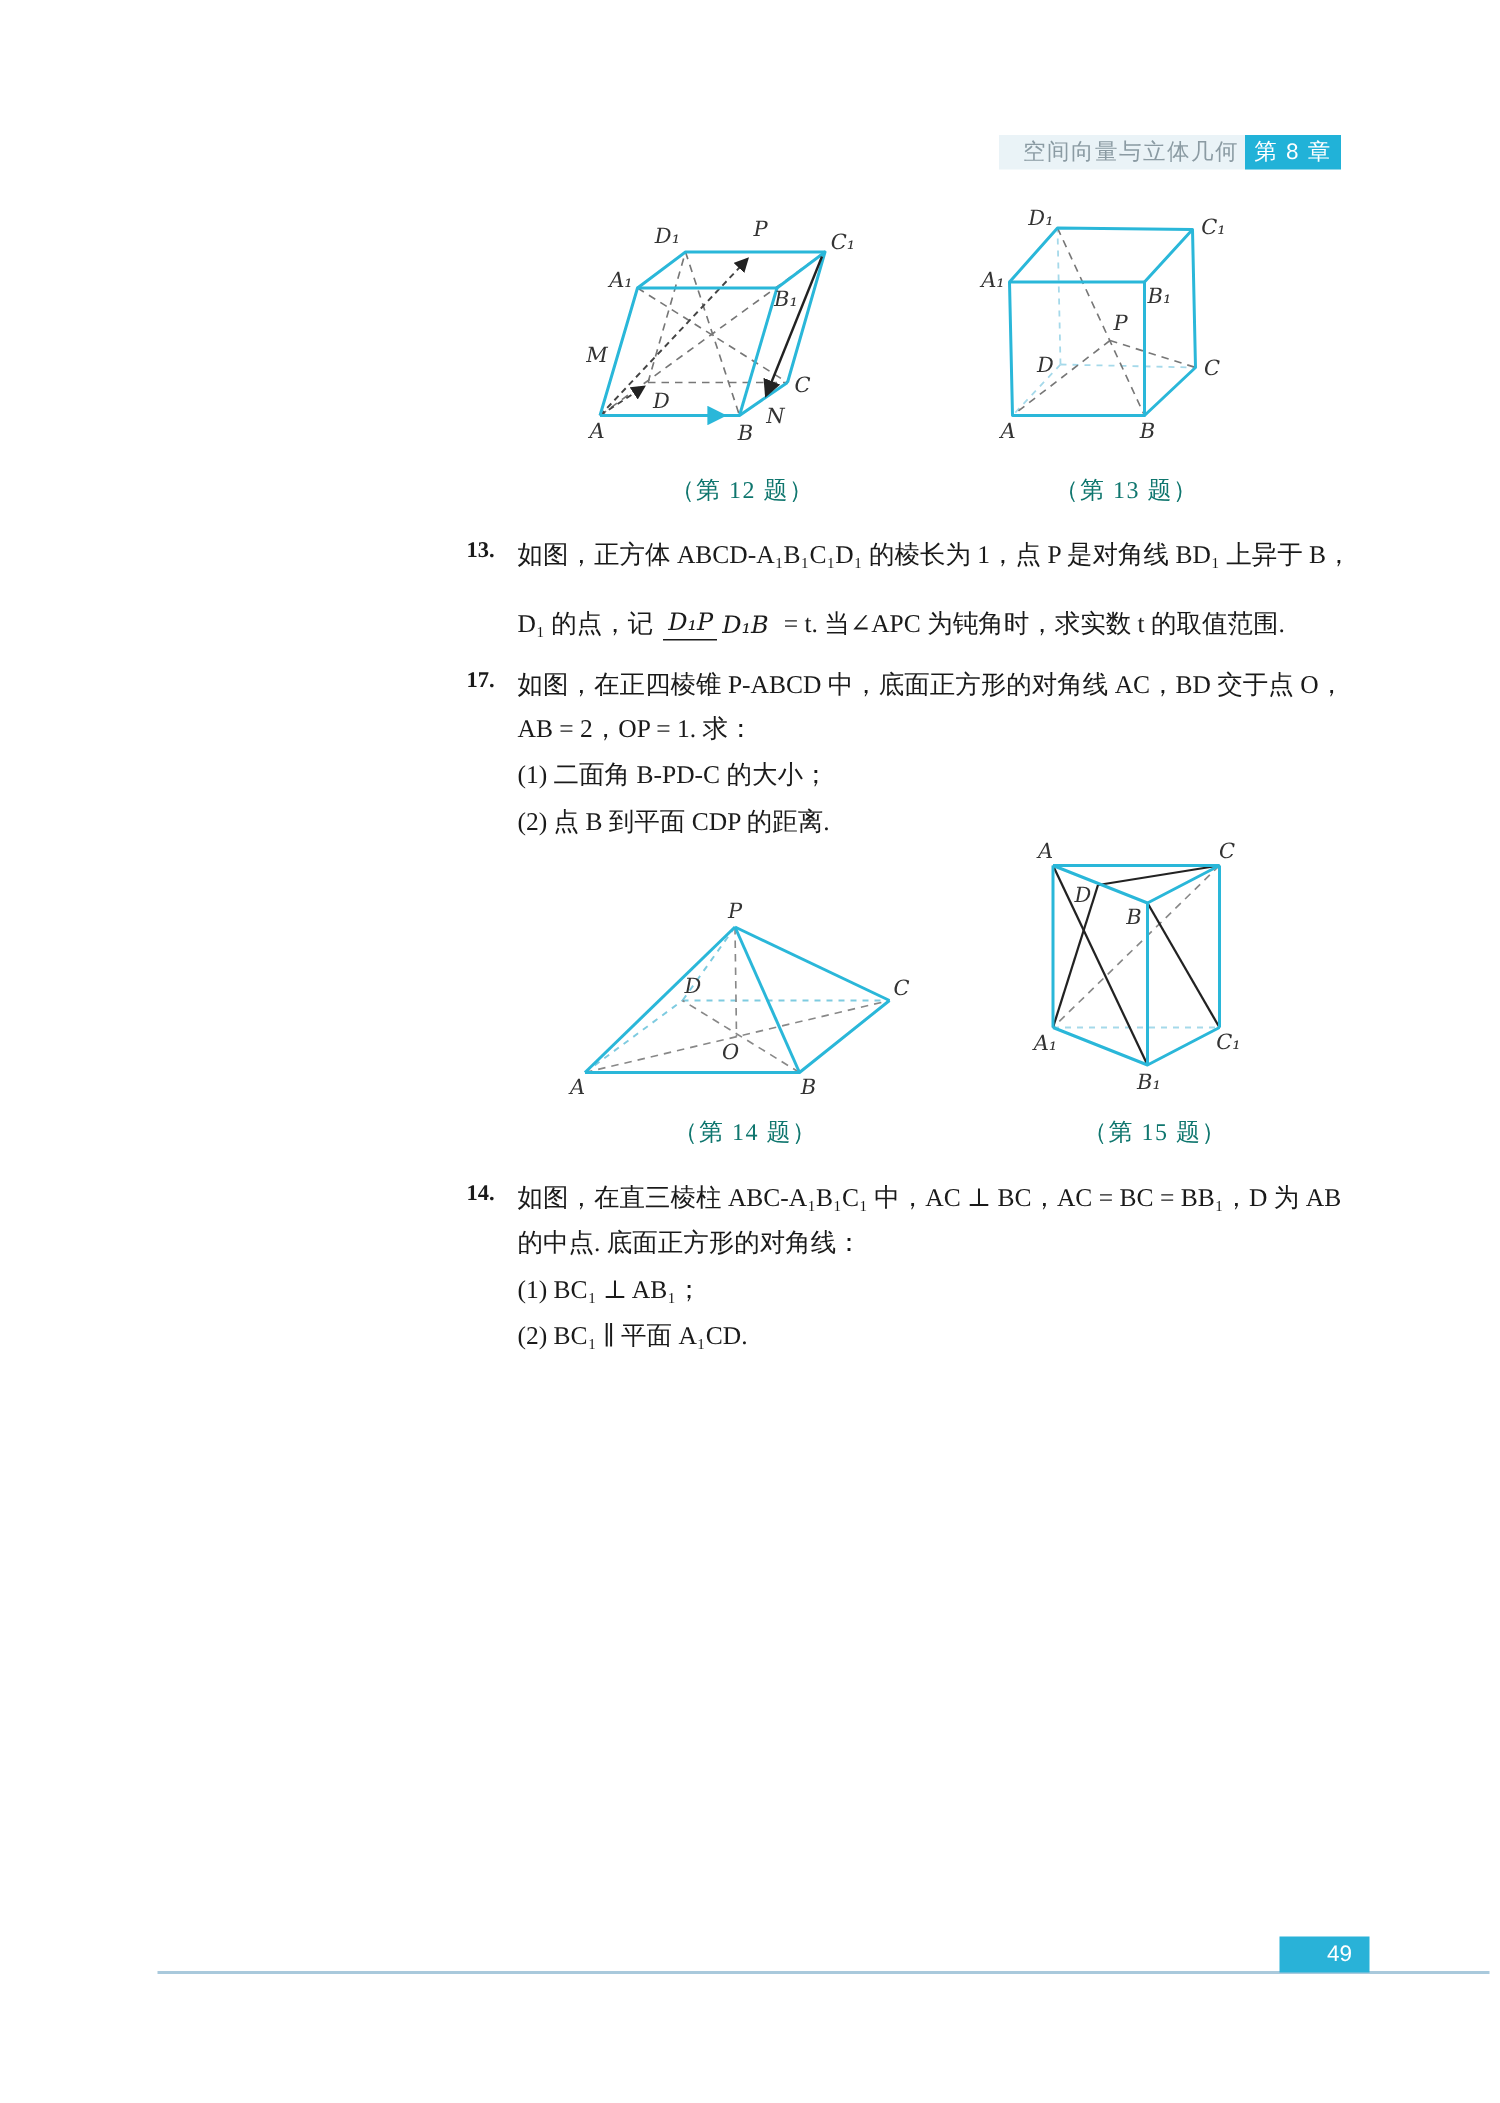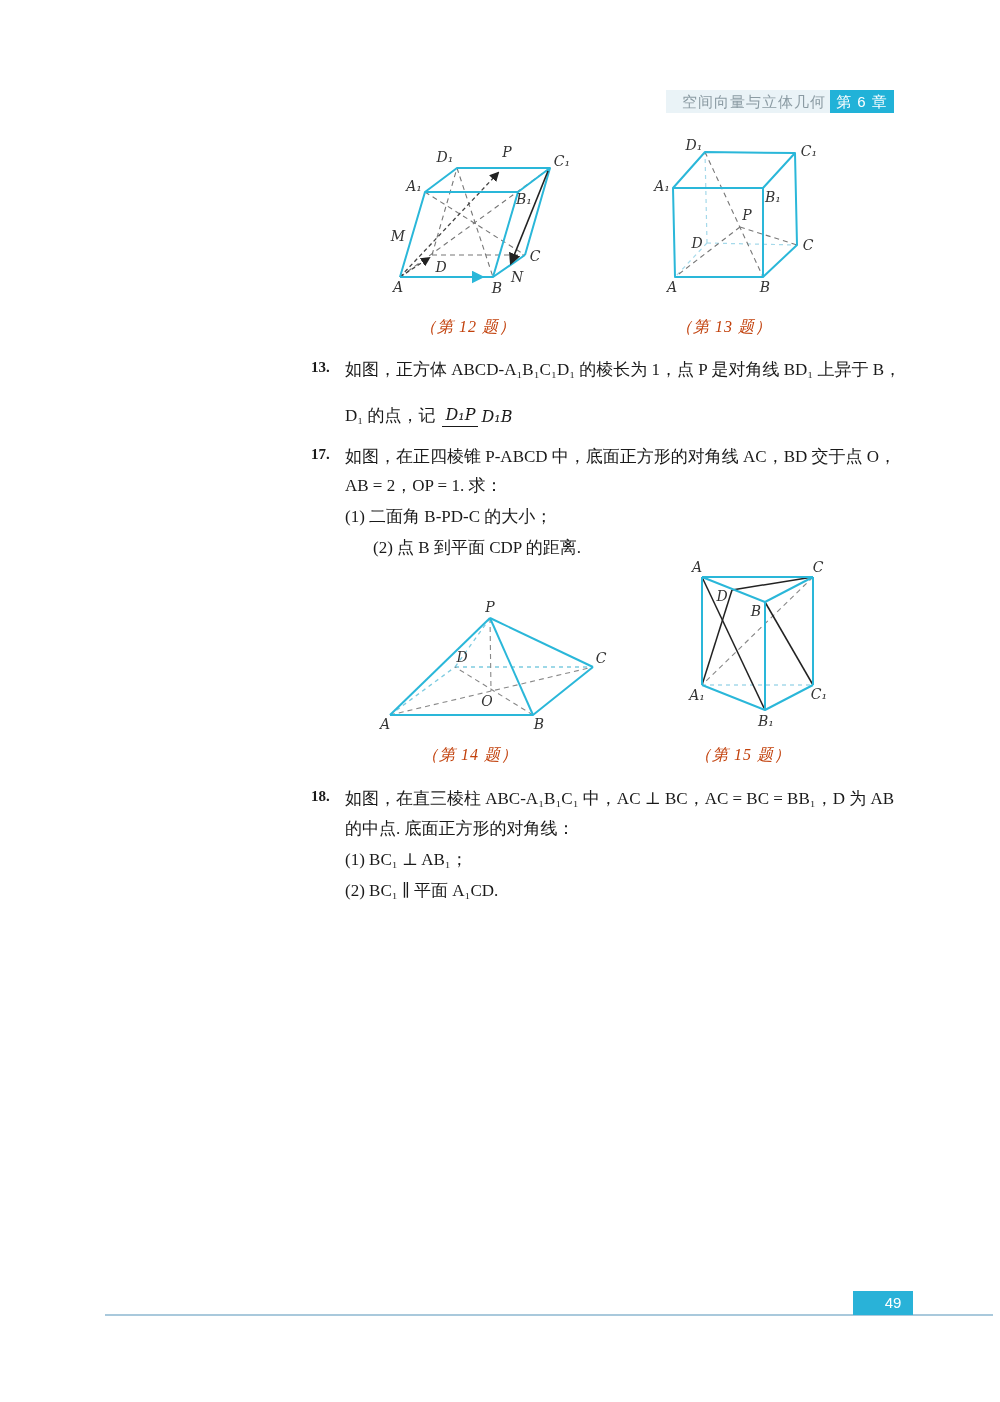--- a/index.html
+++ b/index.html
@@ -21,22 +21,22 @@
     background:#21b2d8;color:#ffffff;font-size:15px;
     font-family:"Liberation Sans","DejaVu Sans",sans-serif;letter-spacing:1px;
   }
 
   
   svg text{
     font-family:"DejaVu Serif","Liberation Serif",serif;
     font-style:italic;font-size:14px;fill:#333333;
   }
   .fig-caption{
-    width:150px;color:#c2410c;font-size:16px;
-    font-family:"Liberation Serif","DejaVu Serif",serif;letter-spacing:1px;font-style:italic;
+    width:150px;text-align:center;color:#0f766e;font-size:16px;
+    font-family:"Liberation Serif","DejaVu Serif",serif;letter-spacing:1px;
   }
 
   
   .pnum{font-weight:bold;font-size:15px;}
   .pline{font-size:17px;line-height:22px;white-space:nowrap;}
   .frac-line{display:flex;align-items:center;height:52px;}
   .frac{
     display:inline-flex;flex-direction:row;align-items:center;
     margin:0 7px;font-style:italic;font-size:16px;line-height:1.2;
     font-family:"DejaVu Serif","Liberation Serif",serif;
@@ -50,21 +50,21 @@
     left:853px;top:1291px;width:40px;height:24px;line-height:24px;text-align:center;
     background:#29b2d8;color:#ffffff;font-size:15px;
     font-family:"Liberation Sans","DejaVu Sans",sans-serif;
     padding-left:20px;
   }
 </style>
 </head>
 <body>
 
 <div class="abs hdr-title">空间向量与立体几何</div>
-<div class="abs hdr-badge">第 6 章</div>
+<div class="abs hdr-badge">第 8 章</div>
 
 <svg class="abs" style="left:375px;top:133px;" width="245" height="177" viewBox="375 133 245 177">
   <defs>
     <marker id="a12k" viewBox="0 0 10 10" refX="8" refY="5" markerWidth="7.5" markerHeight="7.5" orient="auto-start-reverse">
       <path d="M0,0L10,5L0,10z" fill="#222"></path>
     </marker>
     <marker id="a12c" viewBox="0 0 10 10" refX="8" refY="5" markerWidth="6.5" markerHeight="6.5" orient="auto-start-reverse">
       <path d="M0,0L10,5L0,10z" fill="#2ab7d9"></path>
     </marker>
   </defs>
@@ -137,27 +137,28 @@
 <div class="abs fig-caption" style="left:676px;top:317px;">（第 13 题）</div>
 
 <div class="abs pnum" style="left:311px;top:359px;">13.</div>
 <div class="abs pline" style="left:345px;top:359px;">如图，正方体 ABCD-A₁B₁C₁D₁ 的棱长为 1，点 P 是对角线 BD₁ 上异于 B，</div>
 <div class="abs pline frac-line" style="left:345px;top:390px;">
   <span>D₁ 的点，记</span>
   <span class="frac">
     <span class="num">D₁P</span>
     <span class="den">D₁B</span>
   </span>
+  <span>= t.  当∠APC 为钝角时，求实数 t 的取值范围.</span>
 </div>
 
 <div class="abs pnum" style="left:311px;top:446px;">17.</div>
 <div class="abs pline" style="left:345px;top:446px;">如图，在正四棱锥 P-ABCD 中，底面正方形的对角线 AC，BD 交于点 O，</div>
 <div class="abs pline" style="left:345px;top:475px;">AB = 2，OP = 1. 求：</div>
 <div class="abs pline" style="left:345px;top:506px;">(1) 二面角 B-PD-C 的大小；</div>
-<div class="abs pline" style="left:345px;top:537px;margin-left:28px;">(2) 点 B 到平面 CDP 的距离.</div>
+<div class="abs pline" style="left:345px;top:537px;">(2) 点 B 到平面 CDP 的距离.</div>
 
 <svg class="abs" style="left:370px;top:595px;" width="245" height="142" viewBox="370 595 245 142">
   <g stroke="#7ecbe0" stroke-width="1.3" stroke-dasharray="4,4" fill="none">
     <path d="M390,715 L455,667"></path>
     <path d="M455,667 L593,667"></path>
     <path d="M490,618 L455,667"></path>
   </g>
   <g stroke="#888" stroke-width="1.1" stroke-dasharray="5,4" fill="none">
     <path d="M390,715 L593,667"></path>
     <path d="M533,715 L455,667"></path>
@@ -207,20 +208,20 @@
     <text x="722" y="601">D</text>
     <text x="697" y="700">A₁</text>
     <text x="766" y="726">B₁</text>
     <text x="819" y="699">C₁</text>
   </g>
 </svg>
 
 <div class="abs fig-caption" style="left:422px;top:745px;">（第 14 题）</div>
 <div class="abs fig-caption" style="left:695px;top:745px;">（第 15 题）</div>
 
-<div class="abs pnum" style="left:311px;top:788px;">18.</div>
+<div class="abs pnum" style="left:311px;top:788px;">14.</div>
 <div class="abs pline" style="left:345px;top:788px;">如图，在直三棱柱 ABC-A₁B₁C₁ 中，AC ⊥ BC，AC = BC = BB₁，D 为 AB</div>
 <div class="abs pline" style="left:345px;top:818px;">的中点. 底面正方形的对角线：</div>
 <div class="abs pline" style="left:345px;top:849px;">(1) BC₁ ⊥ AB₁；</div>
 <div class="abs pline" style="left:345px;top:880px;">(2) BC₁ ∥ 平面 A₁CD.</div>
 
 <div class="abs footer-line"></div>
 <div class="abs page-badge">49</div>
 
 </body></html>

